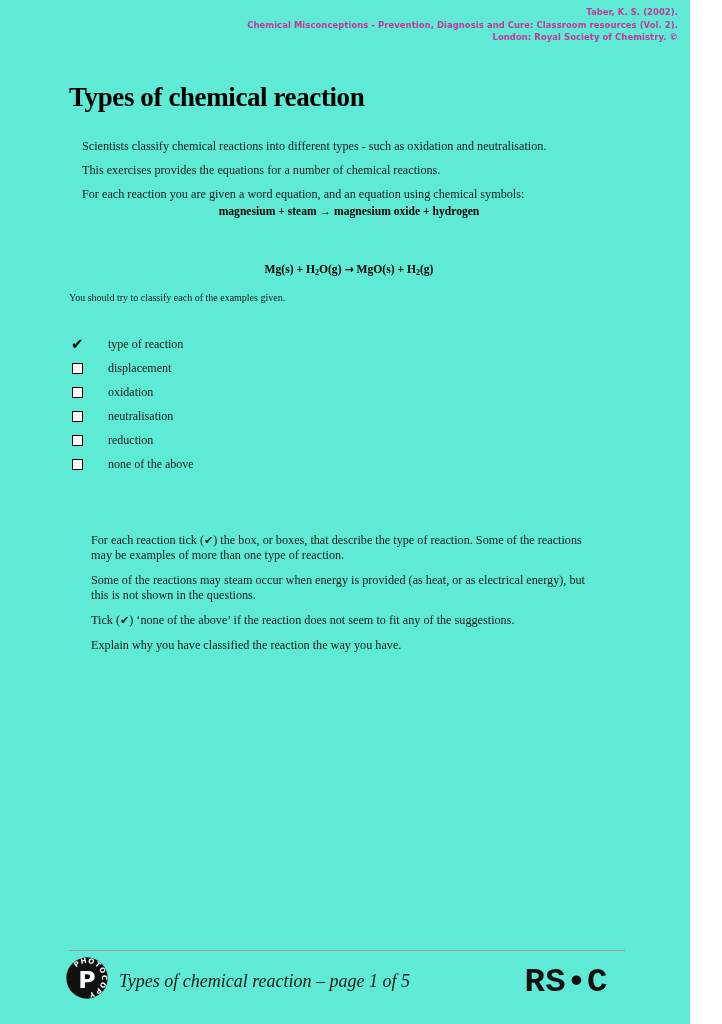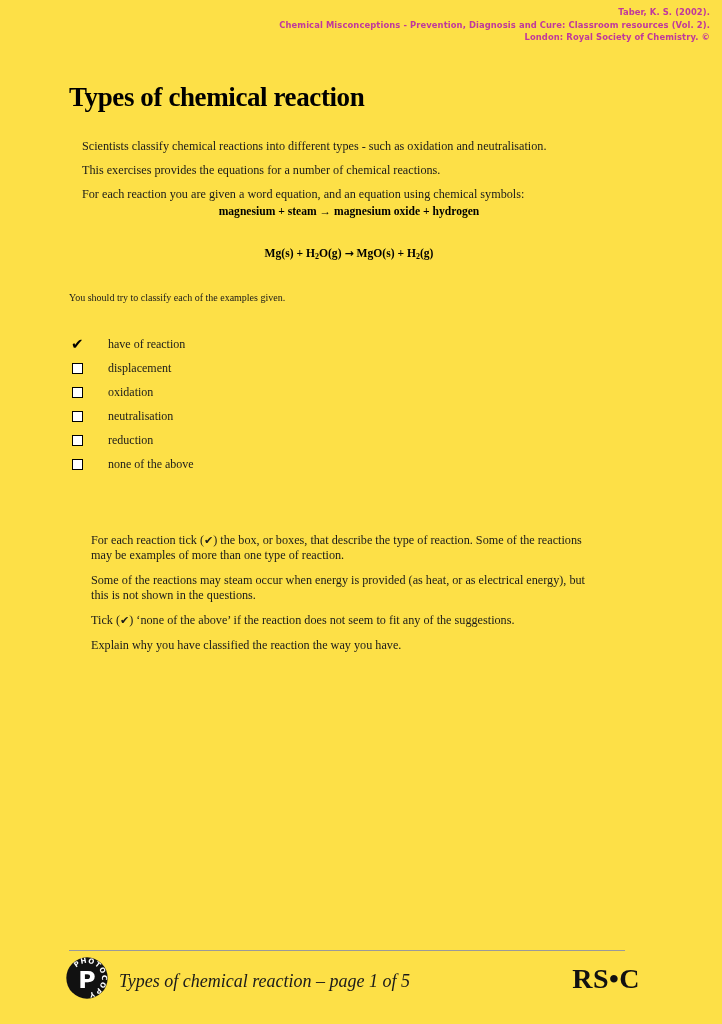--- a/index.html
+++ b/index.html
@@ -6,24 +6,25 @@
     margin: 0;
     padding: 0;
     background: #ffffff;
   }
   body {
     font-family: "Liberation Sans", sans-serif;
     color: #000000;
   }
   .page {
     position: relative;
-    width: 722px;
+    width: 656px;
     height: 1024px;
-    background: #fde047;
+    background: #5eead4;
     overflow: hidden;
+    padding-left: 34px;
   }
 
   
   .citation {
     position: absolute;
     top: 6px;
     right: 12px;
     width: 640px;
     text-align: right;
     color: #c0389c;
@@ -70,21 +71,21 @@
     top: 205px;
     width: 560px;
     text-align: center;
   }
   .eq {
     font-family: "Liberation Serif", serif;
     font-weight: bold;
     font-size: 11.6px;
     color: #000;
   }
-  .eq-word { margin-bottom: 29px; }
+  .eq-word { margin-bottom: 45px; }
   .eq sub {
     font-size: 8px;
     vertical-align: -0.28em;
   }
   .arrow { font-family: "DejaVu Sans", sans-serif; font-size: 11px; }
 
   
   .lead-classify {
     position: absolute;
     left: 69px;
@@ -184,22 +185,22 @@
     top: 971px;
     font-family: "Liberation Serif", serif;
     font-style: italic;
     font-size: 18px;
     color: #1a1a1a;
   }
   .rsc-logo {
     position: absolute;
     right: 82px;
     top: 963px;
-    font-family: Liberation Serif, serif;
-    font-size: 28px;
+    font-family: Liberation Mono, monospace;
+    font-size: 34px;
     font-weight: bold;
     letter-spacing: 0.5px;
     color: #111;
   }
 </style>
 </head>
 <body>
 
 <div class="page">
 
@@ -225,21 +226,21 @@
   </div>
 
   <div class="lead-classify">You should try to classify each of the examples given.</div>
 
   <div class="checklist">
 
     <div class="check-row">
       <div class="mark-cell">
         <span class="tick">✔</span>
       </div>
-      <div class="check-label">have of reaction</div>
+      <div class="check-label">type of reaction</div>
     </div>
 
     <div class="check-row">
       <div class="mark-cell">
         <span class="box"></span>
       </div>
       <div class="check-label">displacement</div>
     </div>
 
     <div class="check-row">

